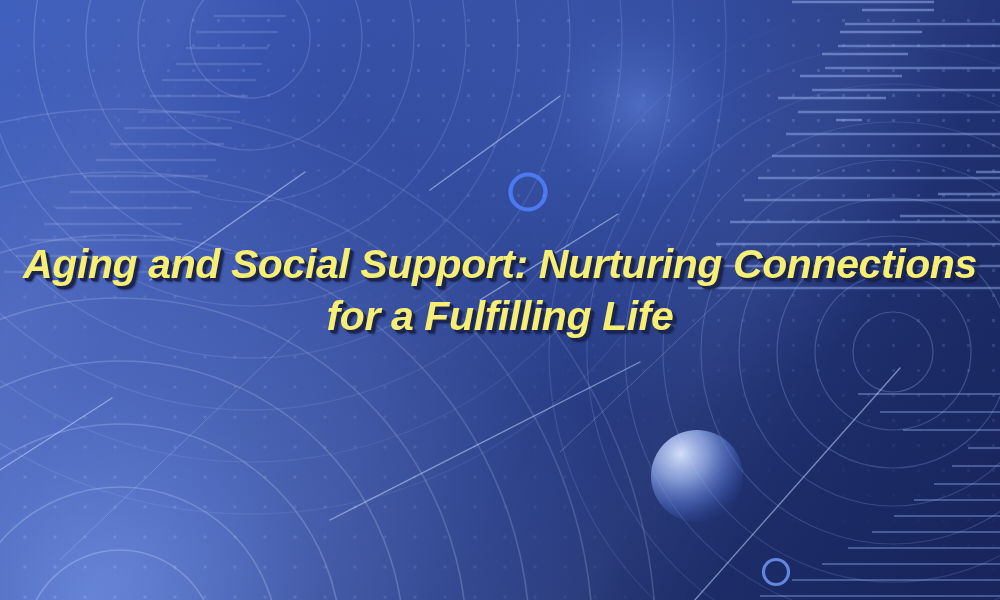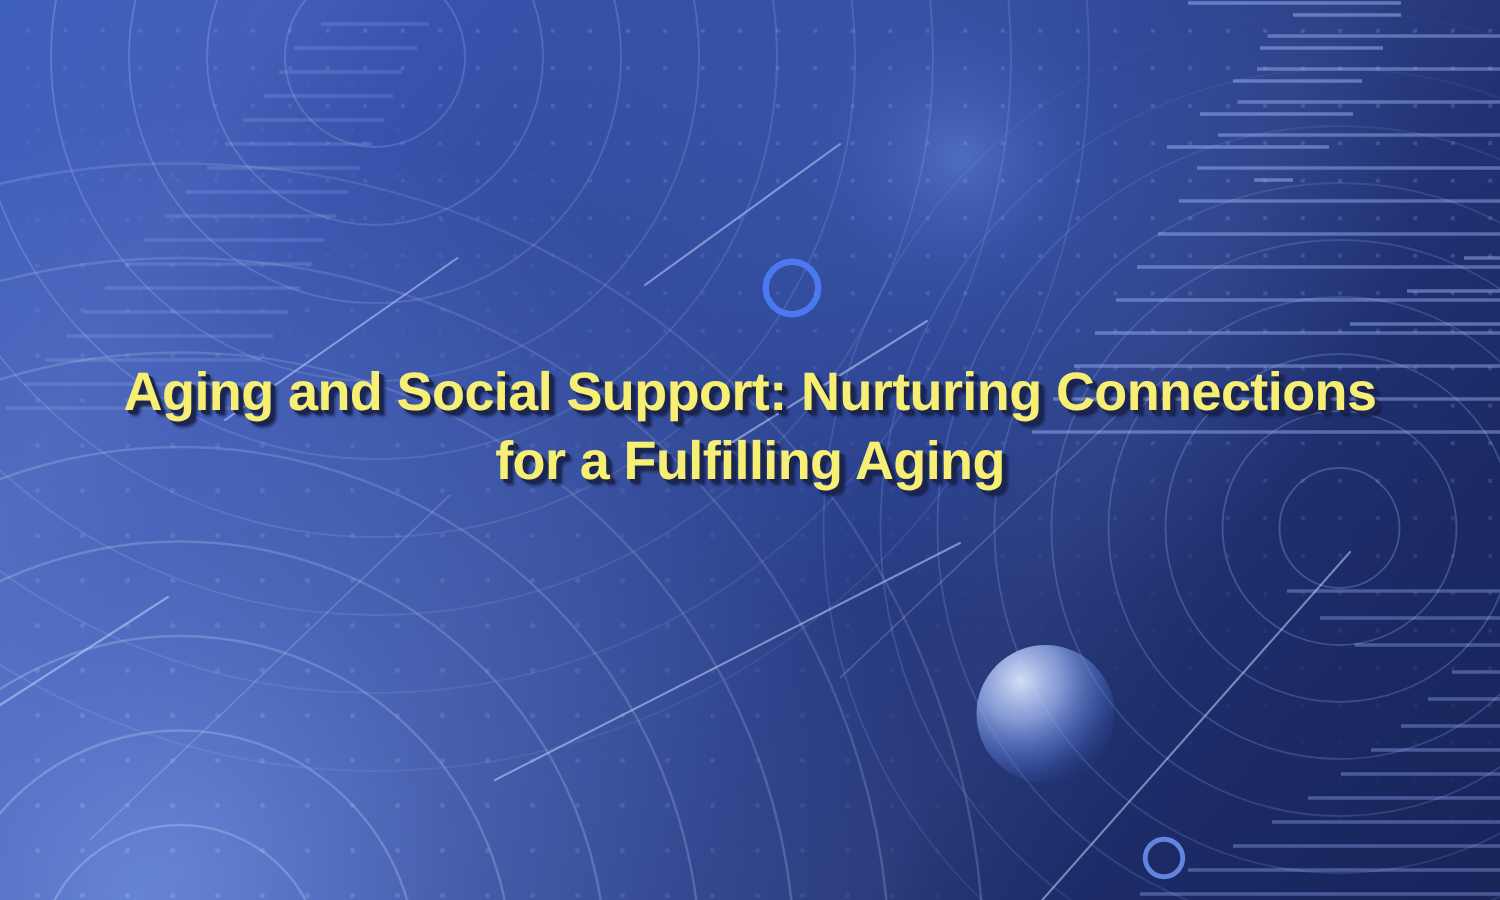--- a/index.html
+++ b/index.html
@@ -58,30 +58,31 @@
     position: absolute;
     left: 0;
     right: 0;
     top: 238px;
     text-align: center;
     padding: 0 14px;
     box-sizing: border-box;
   }
   .title {
     margin: 0;
-    font-size: 36px;
+    font-size: 41px;
     line-height: 1.28;
     font-weight: bold;
     letter-spacing: -0.4px;
     color: #f7ef74;
     text-shadow:
        2px 2px 0 #1b2550,
        3px 3px 0 #1b2550,
        4px 4px 2px rgba(10,16,45,0.65);
     font-family: "Liberation Sans", sans-serif;
+    font-style: italic;
   }
 </style>
 </head>
 <body>
 
 <div id="slide">
 
   <svg class="layer" width="1000" height="600" viewBox="0 0 1000 600" xmlns="http://www.w3.org/2000/svg" aria-hidden="true">
     <defs>
       <radialGradient id="gradSphere" cx="32%" cy="26%" r="78%">
@@ -260,17 +261,17 @@
   </svg>
 
   <div class="layer dotgrid"></div>
   <div class="layer dotgrid-bl"></div>
   <div class="layer sheen"></div>
 
   <div class="title-wrap">
     <h1 class="title">
       <span>Aging and Social Support: Nurturing Connections</span>
       <br>
-      <span>for a Fulfilling Aging</span>
+      <span>for a Fulfilling Life</span>
     </h1>
   </div>
 
 </div>
 
 </body></html>

